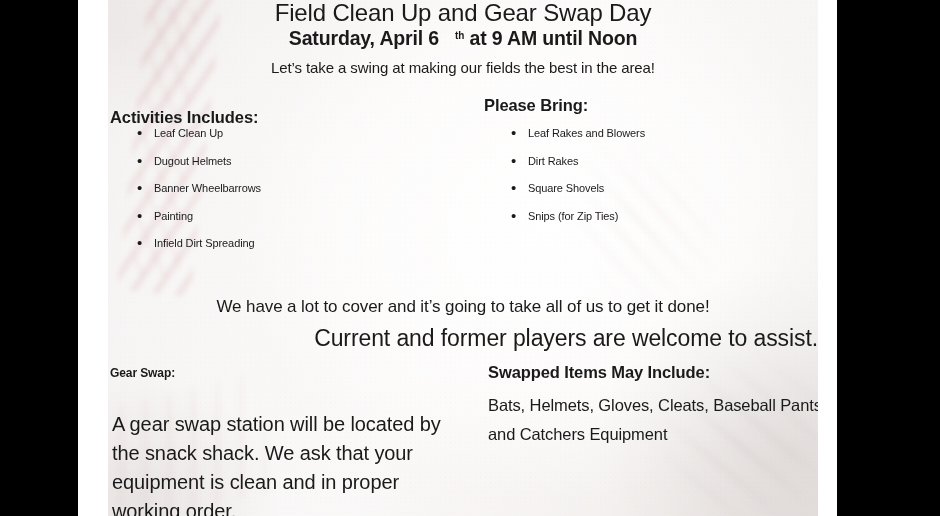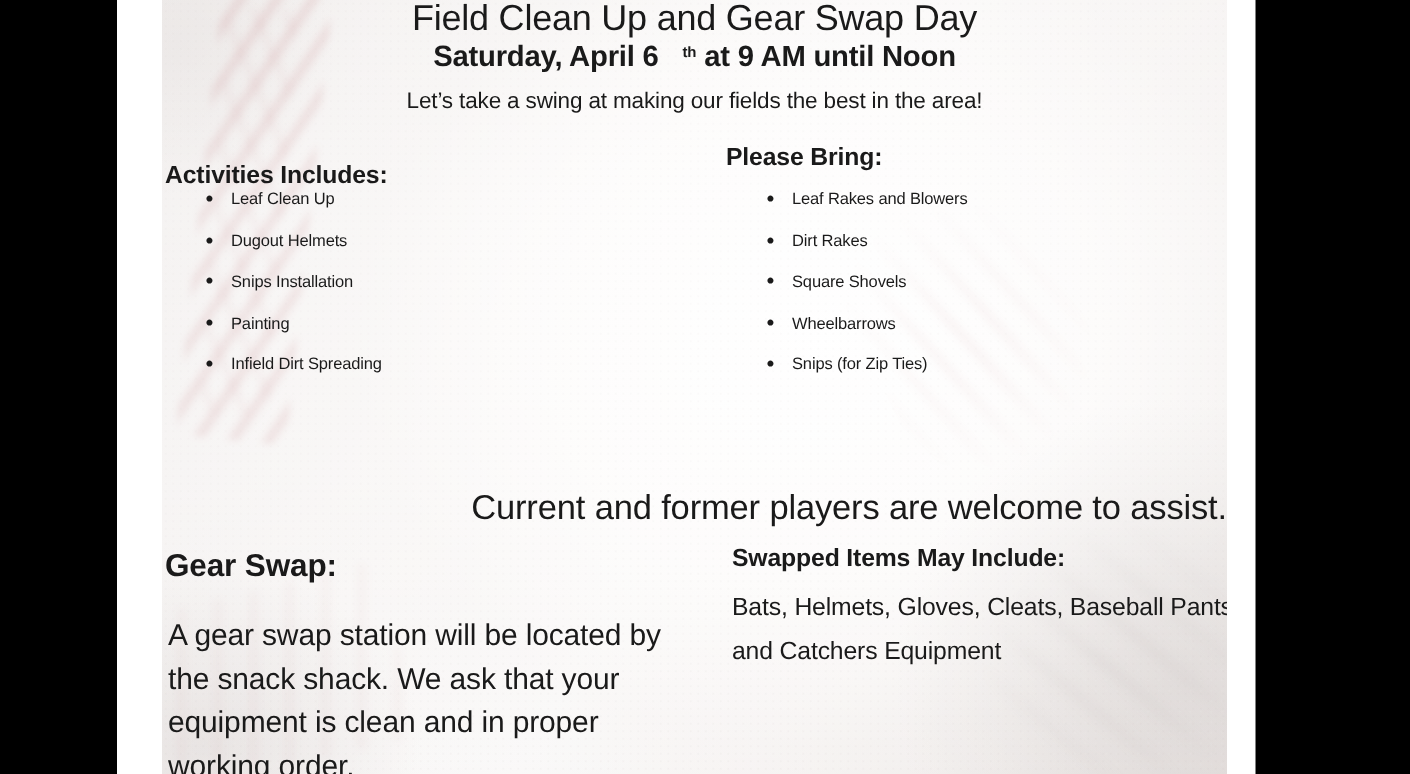--- a/index.html
+++ b/index.html
@@ -288,21 +288,21 @@
     width: 710px;
     text-align: right;
     font-size: 23px;
     letter-spacing: -0.1px;
   }
 
   
   #heading-gear-swap {
     top: 366px;
     left: 2px;
-    font-size: 21px;
+    font-size: 12px;
     font-weight: bold;
     letter-spacing: -0.1px;
   }
   #heading-swapped-items {
     top: 363px;
     left: 380px;
     font-size: 16.5px;
     font-weight: bold;
     letter-spacing: -0.1px;
   }
@@ -353,35 +353,35 @@
 
       <div class="t" id="title-line-2"><span>Saturday, April 6</span><span class="sup">th</span><span> at 9 AM until Noon</span></div>
 
       <div class="t" id="tagline">Let’s take a swing at making our fields the best in the area!</div>
 
       <div class="t col-heading" id="heading-activities">Activities Includes:</div>
 
       <ul class="bullets" id="list-activities">
         <li>Leaf Clean Up</li>
         <li>Dugout Helmets</li>
-        <li>Snips Installation</li>
+        <li>Banner Wheelbarrows</li>
         <li>Painting</li>
         <li>Infield Dirt Spreading</li>
       </ul>
 
       <div class="t col-heading" id="heading-bring">Please Bring:</div>
 
       <ul class="bullets" id="list-bring">
         <li>Leaf Rakes and Blowers</li>
         <li>Dirt Rakes</li>
         <li>Square Shovels</li>
-        <li>Wheelbarrows</li>
         <li>Snips (for Zip Ties)</li>
       </ul>
 
+      <div class="t" id="mid-line-1">We have a lot to cover and it’s going to take all of us to get it done!</div>
       <div class="t" id="mid-line-2">Current and former players are welcome to assist.</div>
 
       <div class="t" id="heading-gear-swap">Gear Swap:</div>
       <div id="body-gear-swap">A gear swap station will be located by the snack shack.  We ask that your equipment is clean and in proper working order.</div>
 
       <div class="t" id="heading-swapped-items">Swapped Items May Include:</div>
       <div id="body-swapped-items">Bats, Helmets, Gloves, Cleats, Baseball Pants and Catchers Equipment</div>
 
     </div>
   </div>

